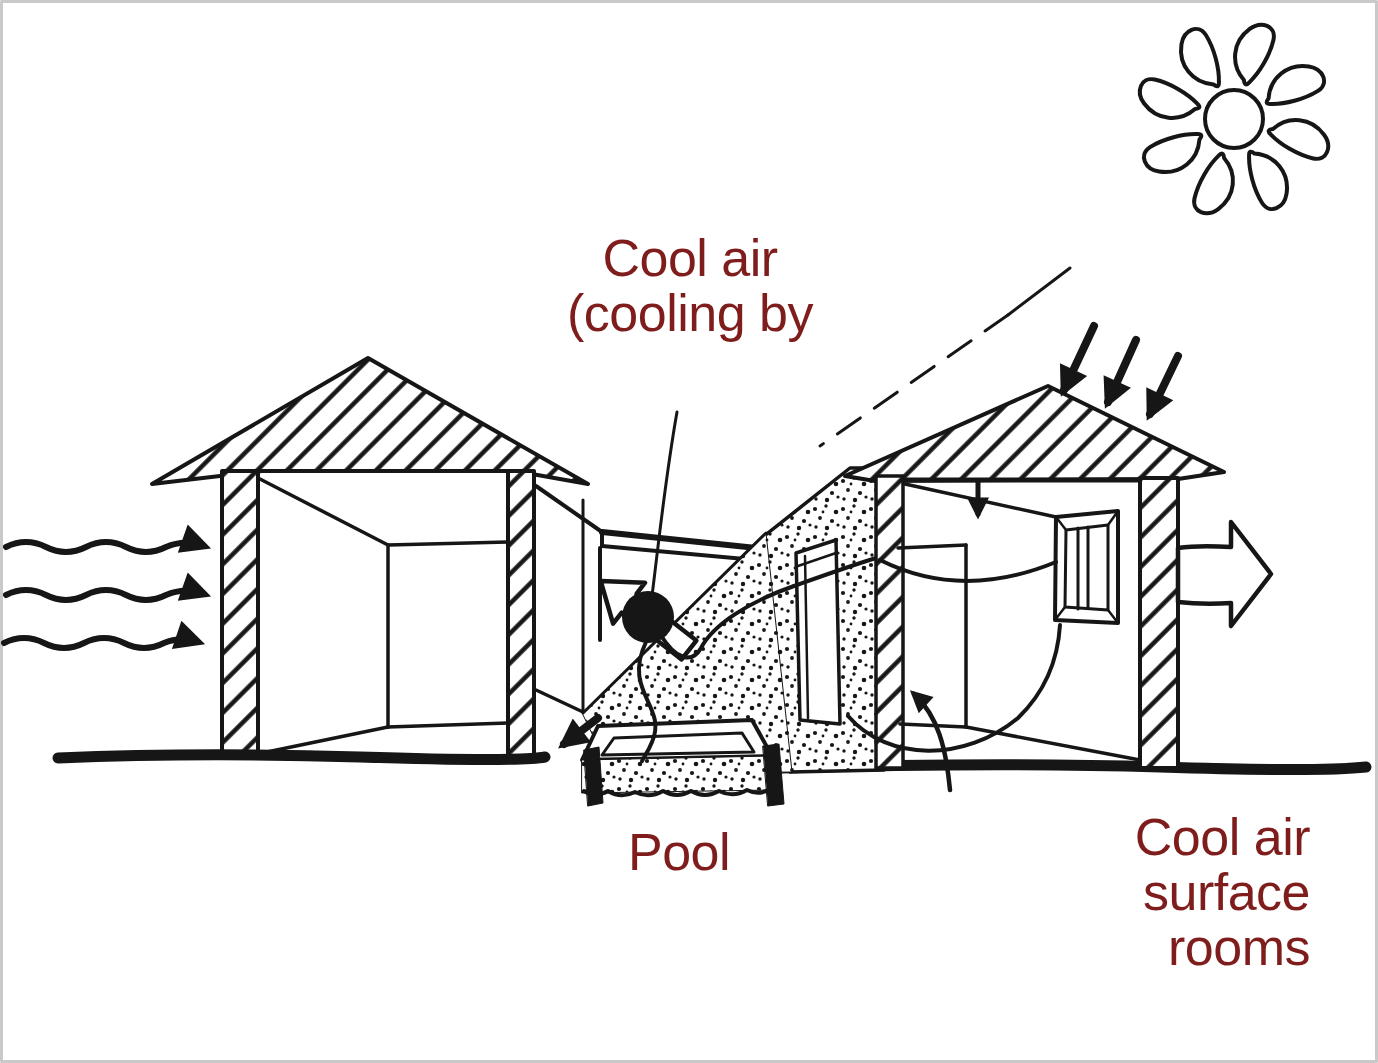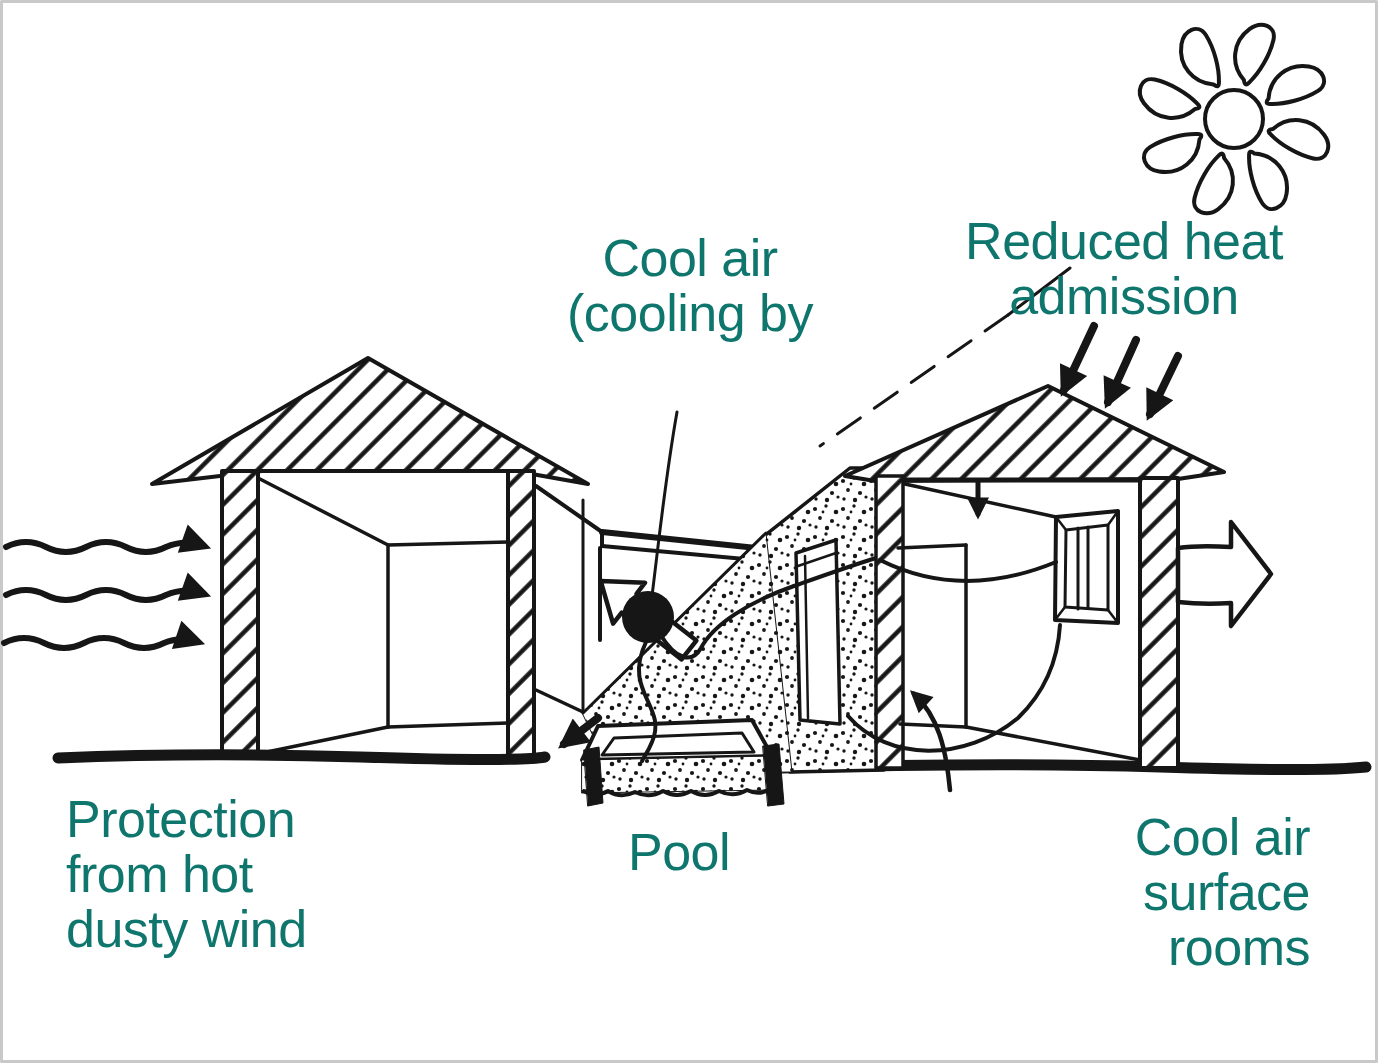--- a/index.html
+++ b/index.html
@@ -1,18 +1,18 @@
 <!DOCTYPE html>
 <html><head>
 <meta charset="utf-8">
 <style>
   html,body{margin:0;padding:0;background:#ffffff;}
   .canvas{
     position:relative;width:1378px;height:1063px;background:#ffffff;
-    font-family:"Liberation Sans",sans-serif;color:#0f766e;overflow:hidden;
+    font-family:"Liberation Sans",sans-serif;color:#7f1d1d;overflow:hidden;
   }
   .canvas svg{position:absolute;left:0;top:0;}
   .lbl{position:absolute;font-size:52px;line-height:55px;letter-spacing:-0.5px;white-space:nowrap;}
   .lbl span{display:block;}
   .lbl.center{transform:translateX(-50%);text-align:center;}
   .lbl.rightal{text-align:right;}
 </style>
 </head>
 <body>
 
@@ -179,30 +179,21 @@
 
     <path d="M1178,548 C1198,545 1215,546 1231,547 L1231,522 L1271,574 L1231,626 L1231,603 C1214,604 1196,604 1178,602 Z" fill="#ffffff" stroke-width="4.5"></path>
   </g>
 </svg>
 
 <div class="lbl center" style="left:690px;top:231px;">
   <span>Cool air</span>
   <span>(cooling by</span>
 </div>
 
-<div class="lbl center" style="left:1124px;top:214px;">
-  <span>Reduced heat</span>
-  <span>admission</span>
-</div>
-
-<div class="lbl" style="left:66px;top:792px;">
-  <span>Protection</span>
-  <span>from hot</span>
-  <span>dusty wind</span>
-</div>
+
 
 <div class="lbl center" style="left:679px;top:825px;">
   <span>Pool</span>
 </div>
 
 
 <div class="lbl rightal" style="right:68px;top:810px;">
   <span>Cool air</span>
   <span>surface</span>
   <span>rooms</span>

